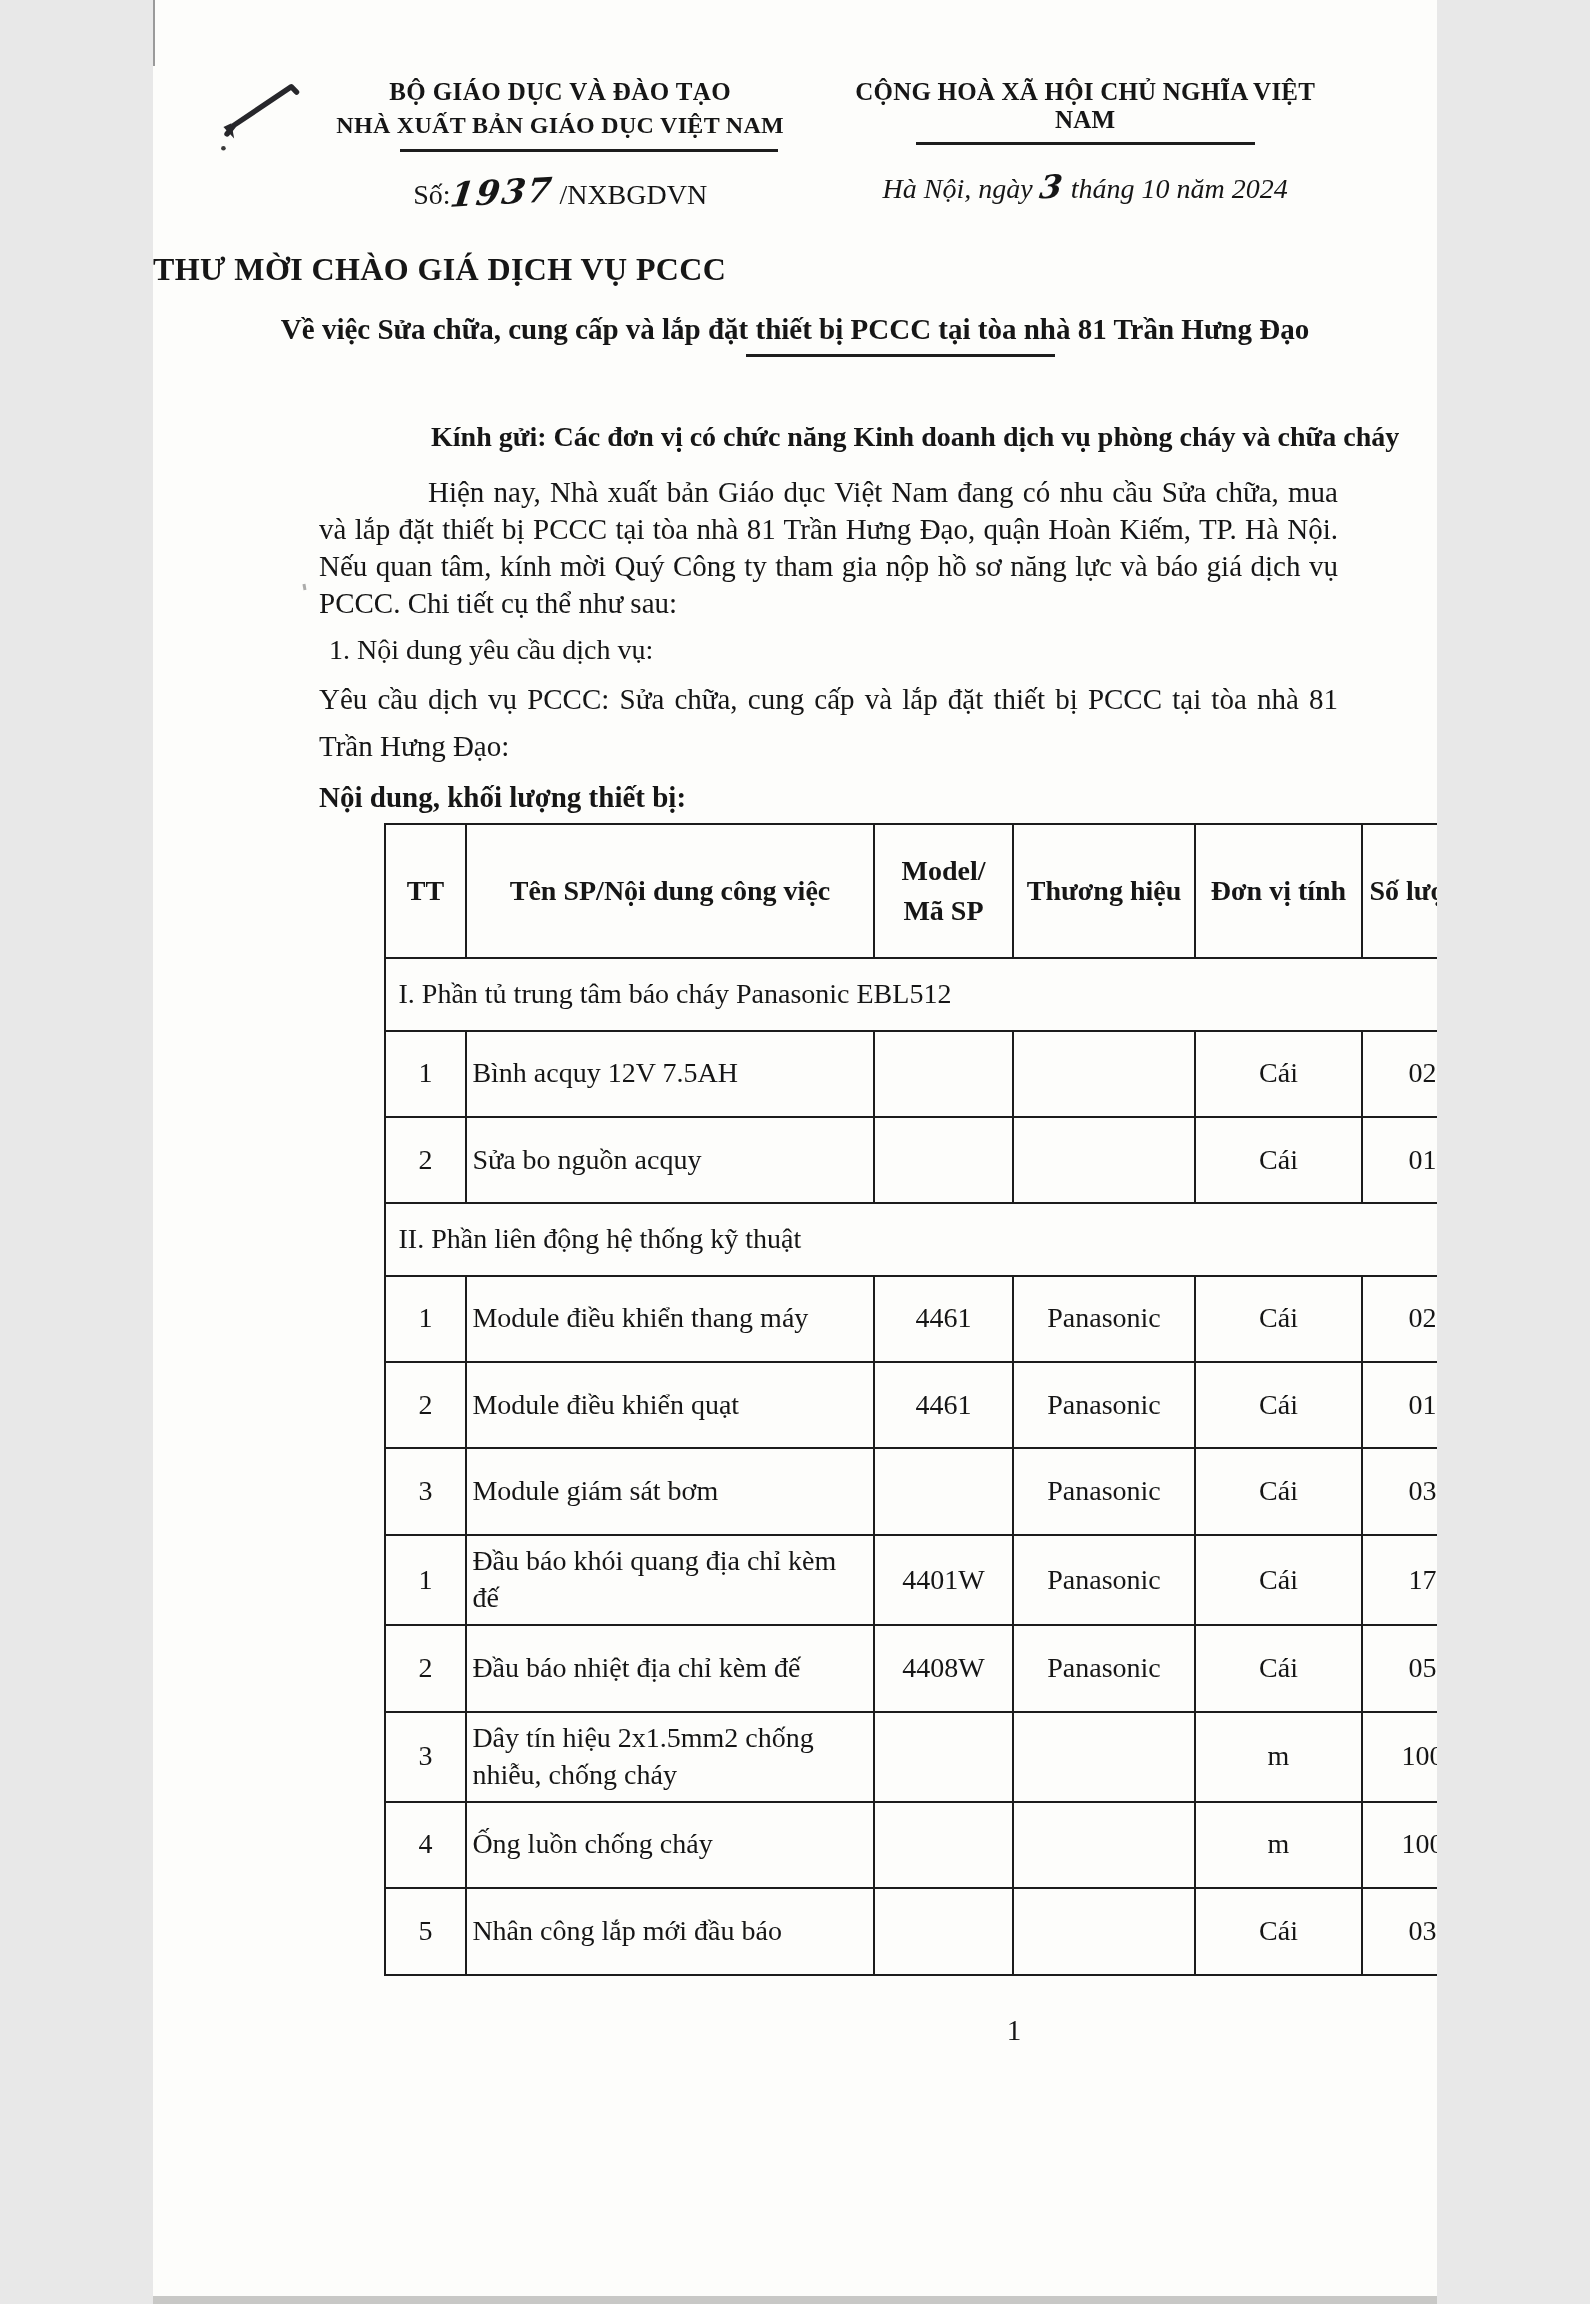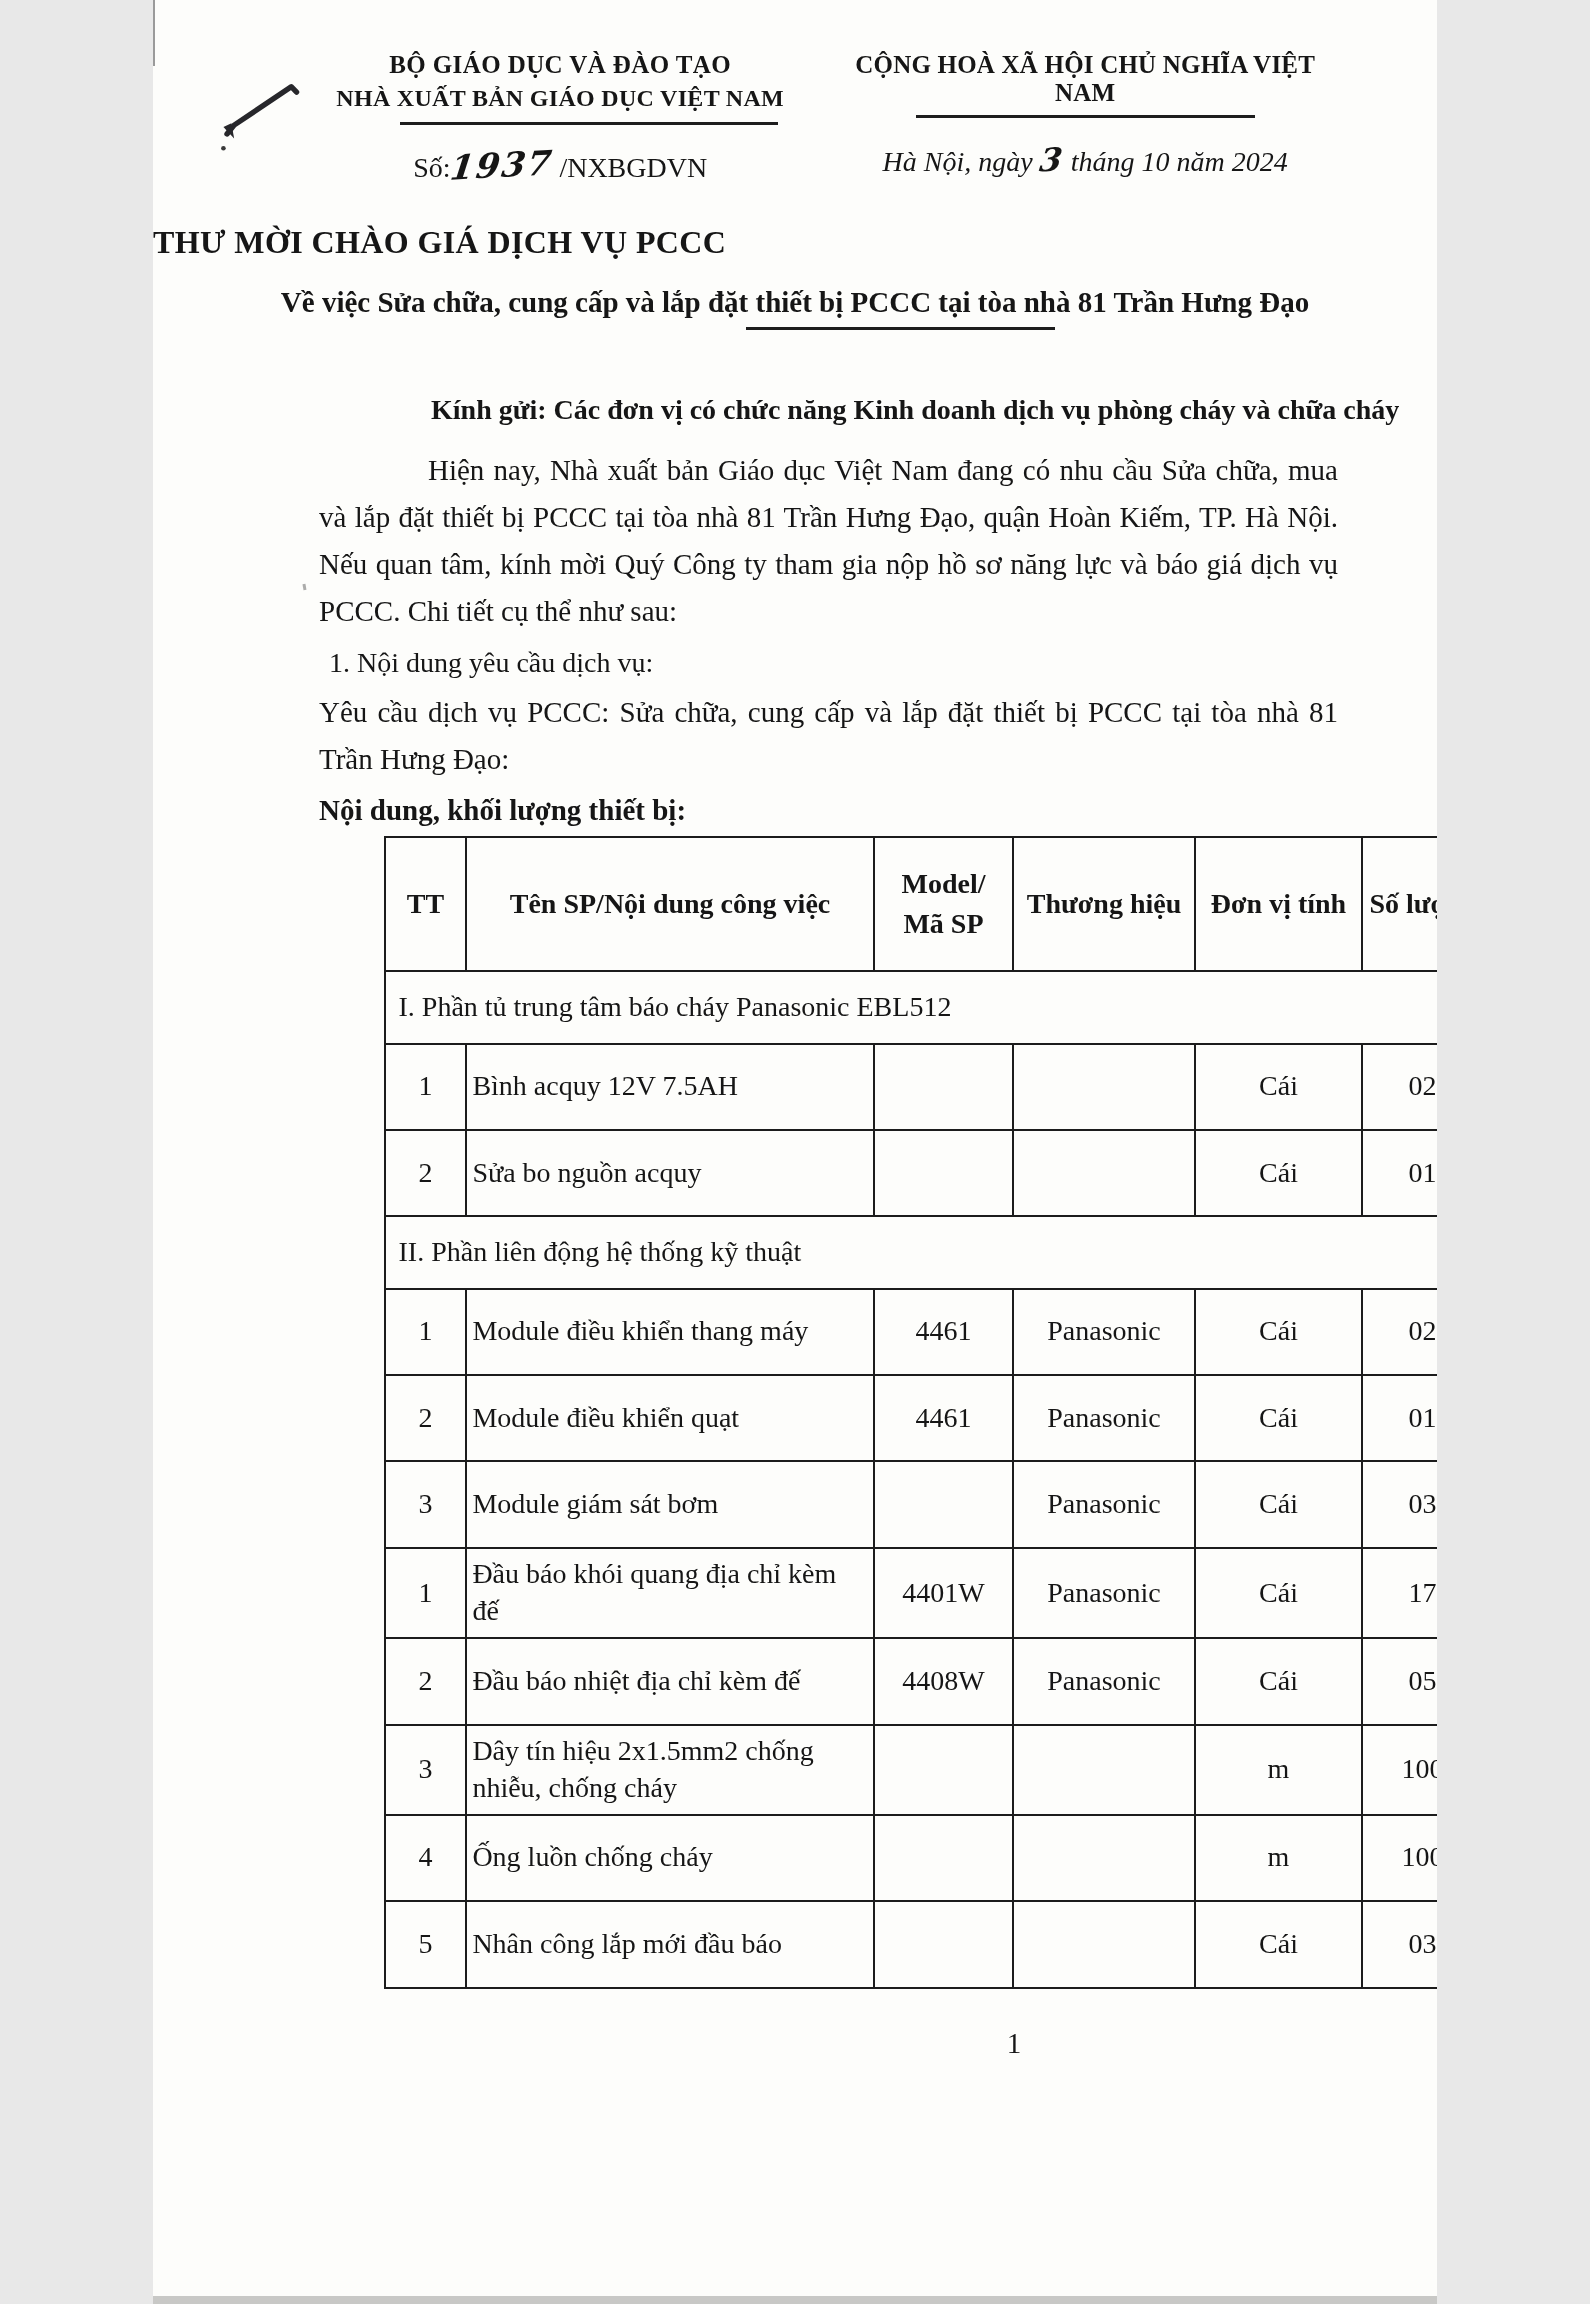--- a/index.html
+++ b/index.html
@@ -5,21 +5,21 @@
   html,body{margin:0;padding:0;background:#e8e8e8;}
   .page{
     position:relative;
     width:1284px;height:2304px;
     margin:0 auto;
     background:#fdfdfb;
     font-family:"Liberation Serif", serif;
     color:#161616;
     overflow:hidden;
     box-sizing:border-box;
-    padding-top:51px;
+    padding-top:78px;
   }
   
   .hdr{display:flex;justify-content:space-between;padding:0 100px 0 134px;}
   .hdr-left{width:690px;text-align:center;}
   .hdr-right{width:636px;text-align:center;}
   .org-parent{font-size:25px;font-weight:bold;letter-spacing:0.4px;}
   .org-name{font-size:24px;font-weight:bold;margin-top:6.3px;letter-spacing:0.3px;}
   .rule-left{width:378px;height:2.7px;background:#1d1d1d;margin:9.9px auto 0;transform:translateX(29px);}
   .ref-line{margin-top:27px;font-size:28px;}
   .hand{display:inline-block;font-family:"DejaVu Serif",serif;font-style:italic;font-weight:bold;
@@ -28,21 +28,21 @@
   .national-motto{font-size:29.6px;font-weight:bold;margin-top:5.4px;}
   .rule-right{width:339px;height:2.7px;background:#1d1d1d;margin:8px auto 0;}
   .date-line{margin-top:28px;font-size:28px;font-style:italic;}
   .date-line .hand{font-size:32px;}
   
   .doc-title{margin-top:40px;text-align:left;font-size:32px;font-weight:bold;letter-spacing:0.4px;}
   .doc-subtitle{margin-top:25px;text-align:center;font-size:29px;font-weight:bold;}
   .subtitle-rule{width:309px;height:2.7px;background:#1d1d1d;margin:8px 0 0 593px;}
   
   .salutation{margin:64px 0 0 278px;font-size:28px;font-weight:bold;}
-  .para1{margin:21.5px 99px 0 166px;font-size:29px;line-height:47px;text-align:justify;text-indent:109px;}
+  .para1{margin:21.5px 99px 0 166px;font-size:29px;line-height:37px;text-align:justify;text-indent:109px;}
   .sec-heading{margin:11.6px 0 0 176px;font-size:28px;}
   .para2{margin:10.7px 99px 0 166px;font-size:29px;line-height:47px;text-align:justify;}
   .tbl-caption{margin:10.7px 0 0 166px;font-size:29px;font-weight:bold;}
   
   table.equip{border-collapse:collapse;margin:9px 0 0 231px;width:1260px;table-layout:fixed;
               font-size:28px;}
   table.equip th,table.equip td{border:2.2px solid #1c1c1c;vertical-align:middle;}
   table.equip th{font-weight:bold;text-align:center;height:125px;padding:3.6px 5.4px;line-height:1.45;}
   table.equip td{height:70px;padding:7.2px 5.4px;line-height:1.32;}
   tr.section-row td{font-weight:normal;text-align:left;padding-left:12.5px;height:56px;}

